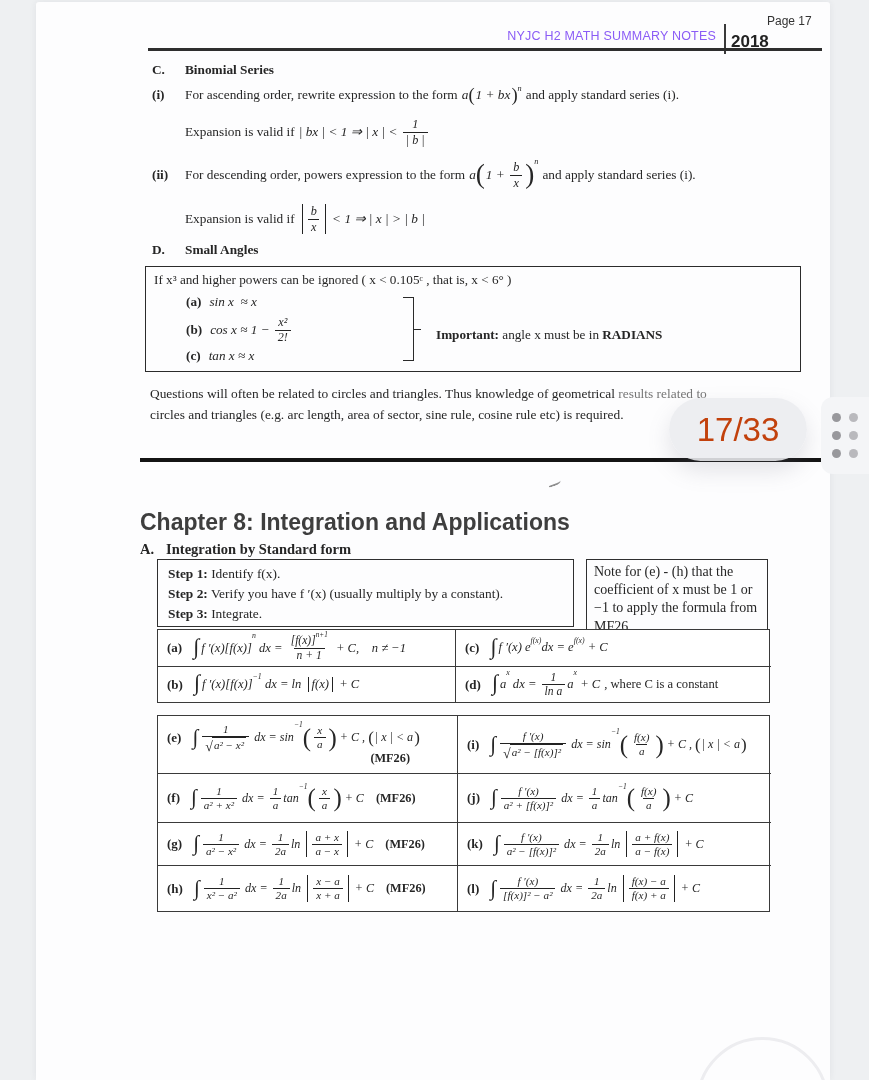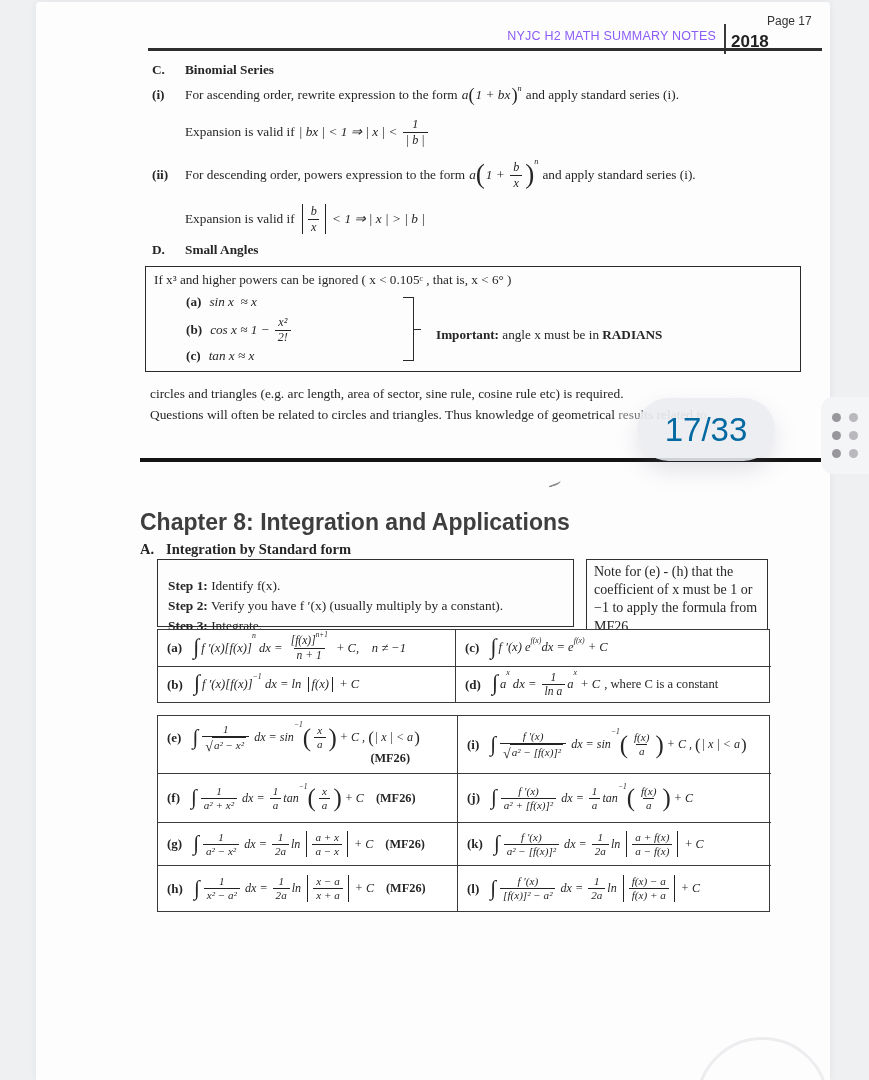--- a/index.html
+++ b/index.html
@@ -61,21 +61,21 @@
              border-bottom:2px solid #8f8f8f; border-radius:0 0 60% 20%; transform:rotate(-18deg); }
 
   
   .chap { position:absolute; left:104px; top:507px; font-family:"Liberation Sans",sans-serif;
           font-weight:bold; font-size:23px; color:#3e3e3e; }
   .seca { position:absolute; left:104px; top:539px; font-size:14.5px; font-weight:bold; display:flex; }
   .seca .gap { width:12px; }
 
   
   .steps { position:absolute; left:121px; top:557px; width:417px; height:68px;
-           border:1.7px solid #2f2f2f; padding:16px 10px; font-size:13.4px; line-height:1.48; }
+           border:1.7px solid #2f2f2f; padding:4px 10px; font-size:13.4px; line-height:1.48; }
   .note  { position:absolute; left:550px; top:557px; width:182px; height:72px;
            border:1.6px solid #2f2f2f; padding:3px 7px; font-size:14px; line-height:1.3; }
 
   
   .tbl  { position:absolute; left:121px; width:613px; display:grid; border:1.7px solid #3a3a3a; background:#fff; }
   .tbl1 { top:627px; grid-template-columns:298px 315px; grid-template-rows:37px 35px; }
   .tbl2 { top:713px; grid-template-columns:300px 313px; grid-template-rows:58px 49px 43px 45px; }
   .cell { display:flex; align-items:center; padding:1px 5px 1px 9px;
           border-right:1.3px solid #3a3a3a; border-bottom:1.3px solid #3a3a3a; overflow:hidden; }
   .cell:nth-child(2n) { border-right:none; }
@@ -84,24 +84,24 @@
   .tbl1 .math { font-size:12.6px; margin:0 2px; }
   .tbl2 .math { font-size:12.1px; margin:0 2px; }
   .cell .lbl2 { font-size:13px; margin-right:9px; }
   .mf   { font-weight:bold; font-size:12.3px; margin-left:10px; }
   .cellcol { flex-direction:column; align-items:stretch; justify-content:center; }
   .cellcol .l1 { display:flex; align-items:center; }
   .cellcol .l2 { text-align:right; padding-right:42px; font-weight:bold; font-size:12.3px; margin-top:-1px; }
   .wnote { font-size:12.6px; margin-left:2px; }
 
   
-  .pill { position:absolute; left:637px; top:398px; width:138px; height:63px; border-radius:32px;
+  .pill { position:absolute; left:669px; top:398px; width:138px; height:63px; border-radius:32px;
           background:rgba(235,236,239,0.88); box-shadow:0 10px 22px rgba(110,110,125,0.18);
           display:flex; align-items:center; justify-content:center;
-          font-family:"Liberation Sans",sans-serif; font-size:33px; color:#0369a1; }
+          font-family:"Liberation Sans",sans-serif; font-size:33px; color:#c2410c; }
   .grip { position:absolute; left:821px; top:397px; width:48px; height:77px;
           background:#f4f5f7; border-radius:12px 0 0 12px;
           display:grid; grid-template-columns:9px 9px; grid-template-rows:9px 9px 9px;
           column-gap:8px; row-gap:9px; justify-content:center; align-content:center; }
   .dot  { width:9px; height:9px; border-radius:50%; }
   .dot.c1 { background:#98989c; }
   .dot.c2 { background:#b9b9bd; }
   .arc  { position:absolute; left:696px; top:1037px; width:133px; height:133px; border-radius:50%;
           border:3px solid #ededf0; background:transparent; }
 </style>
@@ -170,22 +170,22 @@
       </div>
       <div class="brace"></div>
       <div class="row" style="top:60px;left:290px;">
         <span class="bold">Important:</span>
         <span class="txt"> angle x must be in </span>
         <span class="bold">RADIANS</span>
       </div>
     </div>
 
     <div class="para">
+      <div><span>Questions will often be related to circles and triangles. Thus knowledge of geometrical </span><span class="fade">results related to</span></div>
       <div>circles and triangles (e.g. arc length, area of sector, sine rule, cosine rule etc) is required.</div>
-      <div><span>Questions will often be related to circles and triangles. Thus knowledge of geometrical </span><span class="fade">results related to</span></div>
     </div>
 
     <div class="pbreak"></div>
     <div class="squig"></div>
 
     <div class="chap">Chapter 8: Integration and Applications</div>
     <div class="seca">
       <span>A.</span>
       <span class="gap"></span>
       <span>Integration by Standard form</span>

